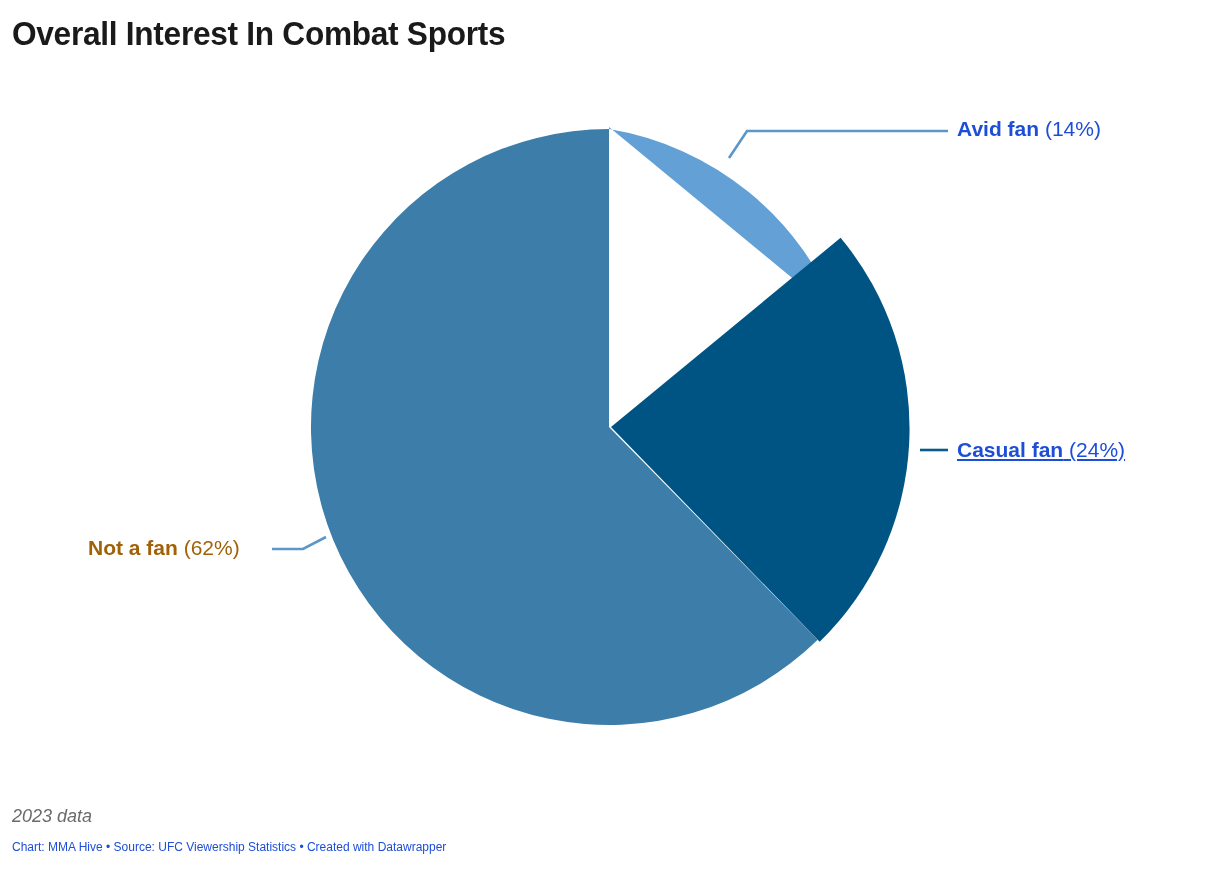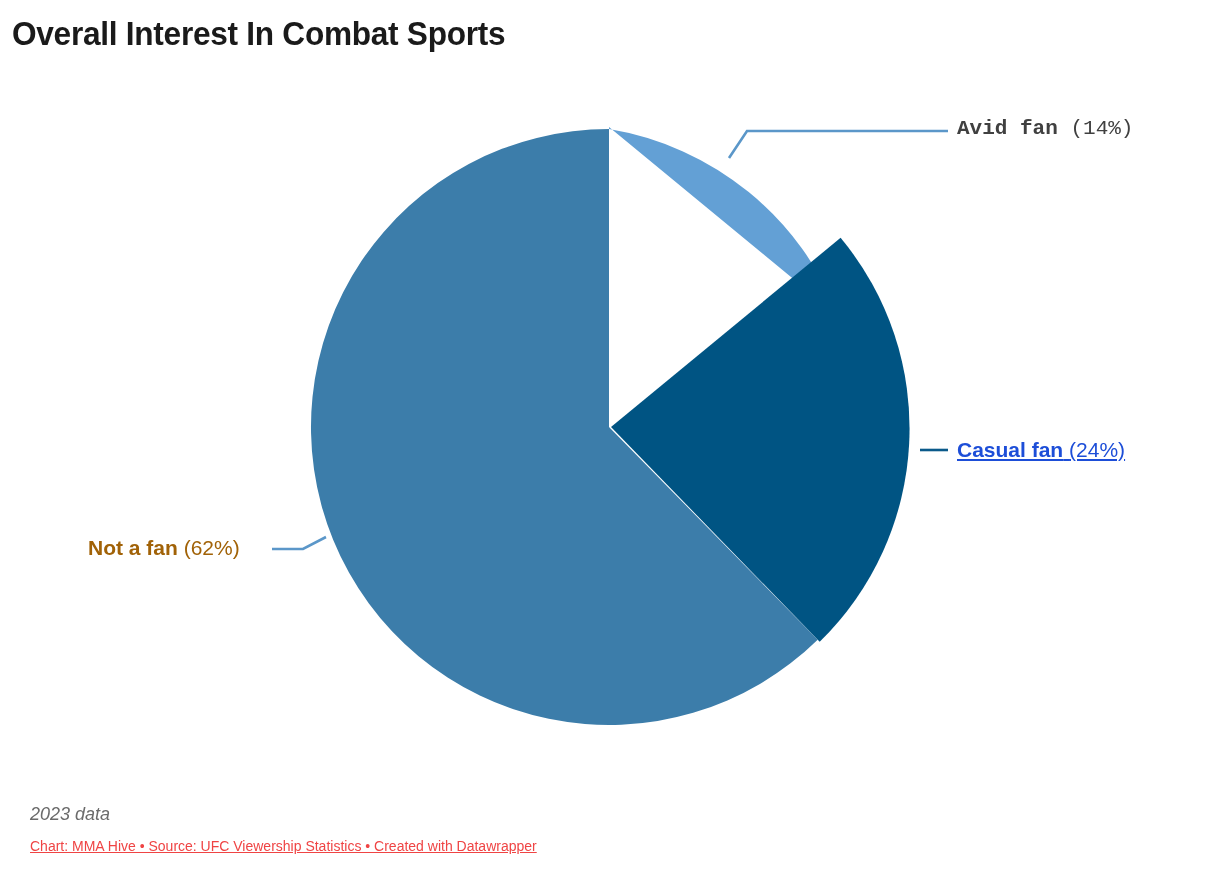--- a/index.html
+++ b/index.html
@@ -45,51 +45,49 @@
   .slice-label .label-name {
     font-weight: bold;
   }
   .slice-label .label-value {
     font-weight: normal;
   }
 
   #label-avid-fan {
     left: 957px;
     top: 118px;
-    color: #404040;
-    font-family: Liberation Mono, monospace;
+    color: #1d4ed8;
   }
   #label-casual-fan {
     left: 957px;
     top: 439px;
     color: #1d4ed8;
     text-decoration: underline;
   }
   #label-not-a-fan {
     left: 88px;
     top: 537px;
     color: #a16207;
   }
 
   #footer {
     position: absolute;
-    left: 30px;
+    left: 12px;
     bottom: 20px;
     width: 1180px;
   }
   #footer-note {
     font-size: 18px;
     font-style: italic;
     color: #6b6b6b;
     margin-bottom: 13px;
   }
   #footer-credit {
-    font-size: 14px;
-    color: #ef4444;
-    text-decoration: underline;
+    font-size: 12px;
+    color: #1d4ed8;
   }
 </style>
 </head>
 <body>
 
 <div id="chart-title">Overall Interest In Combat Sports</div>
 
 <svg id="pie-figure" viewBox="0 0 1220 790">
 
   <path fill="#3c7daa" d="M 609 427 L 817.7 639.7 A 298 298 0 1 1 609 129 Z"></path>

